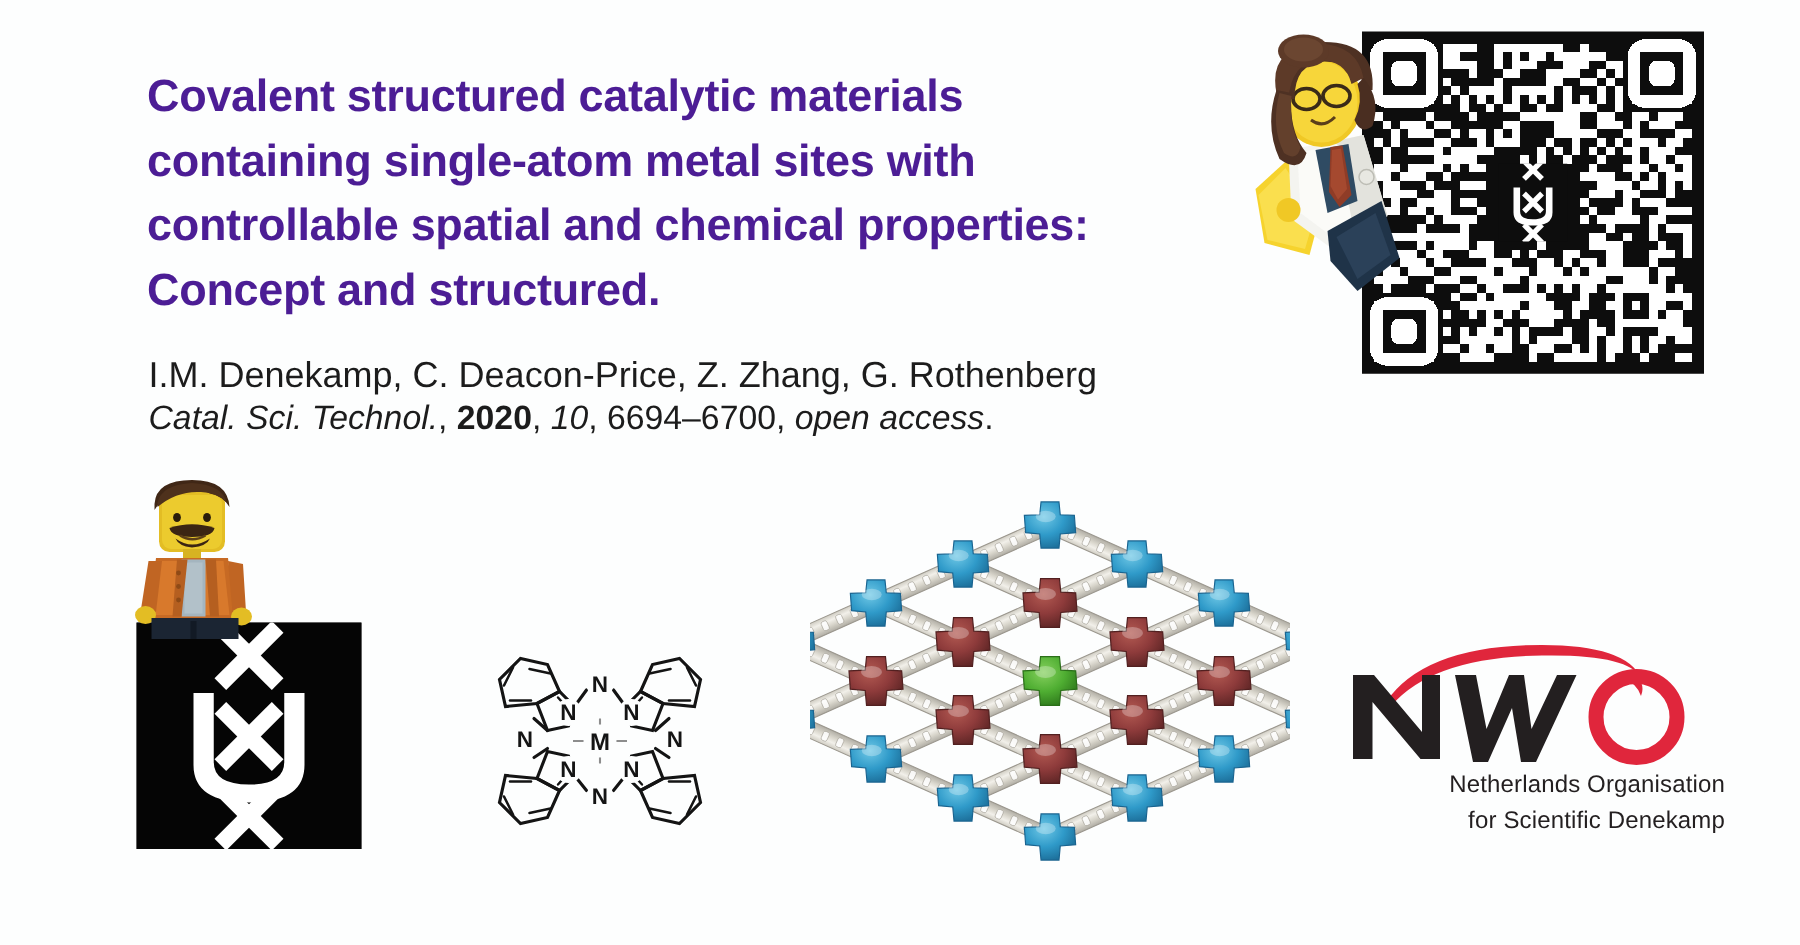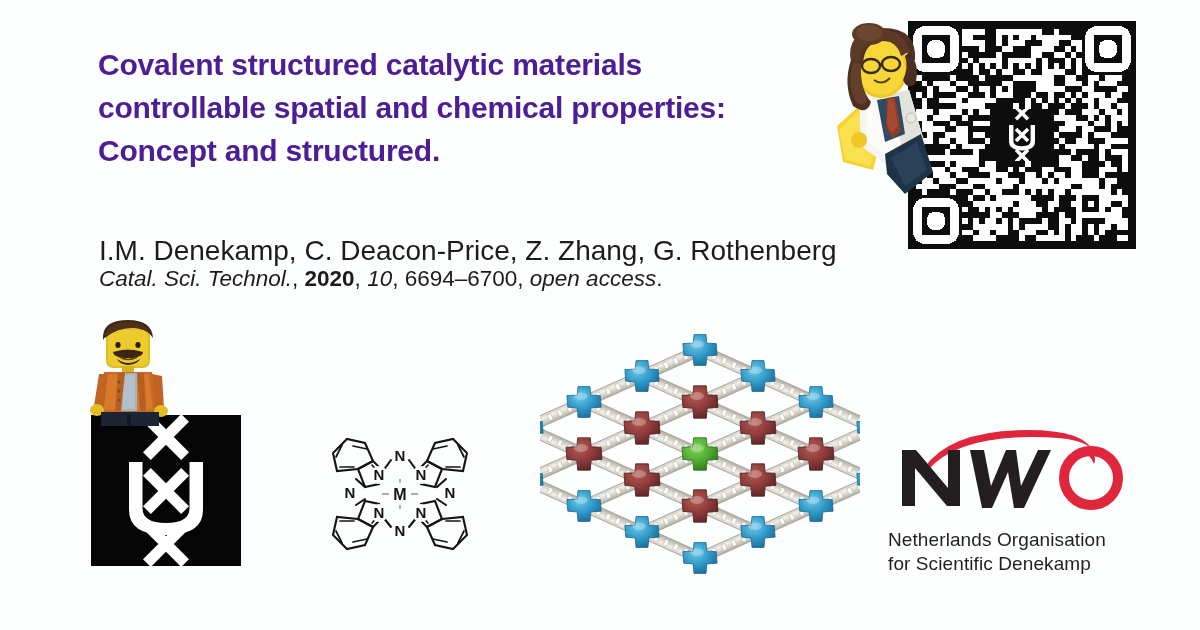--- a/index.html
+++ b/index.html
@@ -35,21 +35,21 @@
     line-height: 43px;
     color: #4c1d95;
     letter-spacing: -0.2px;
     white-space: nowrap;
   }
 
   .authors {
     position: absolute;
     left: 99px;
     top: 237px;
-    font-size: 28px;
+    font-size: 24px;
     color: #1c1c1c;
     line-height: 28px;
     white-space: nowrap;
   }
   .citation {
     position: absolute;
     left: 99px;
     top: 265px;
     font-size: 22.5px;
     color: #1c1c1c;
@@ -158,39 +158,40 @@
   .nwo-mark {
     position: absolute;
     left: 0;
     top: 0;
     width: 262px;
     height: 88px;
   }
   .nwo-tagline {
     position: absolute;
     left: 0;
-    top: 104px;
+    top: 88px;
     width: 262px;
-    text-align: left;
-    font-size: 19px;
+    text-align: right;
+    font-size: 16px;
     line-height: 23.5px;
     color: #231f20;
     letter-spacing: 0.1px;
   }
   .nwo-tagline .tl2 {
     display: block;
   }
 </style>
 </head>
 <body>
 
 <div class="stage">
 
   <div class="title-block">
     <div class="title-line">Covalent structured catalytic materials</div>
+    <div class="title-line">containing single-atom metal sites with</div>
     <div class="title-line">controllable spatial and chemical properties:</div>
     <div class="title-line">Concept and structured.</div>
   </div>
 
   <div class="authors">I.M. Denekamp, C. Deacon-Price, Z. Zhang, G. Rothenberg</div>
 
   <div class="citation"><span>Catal. Sci. Technol.</span><span class="nonital">, </span><span class="yr">2020</span><span class="nonital">, </span><span class="vol">10</span><span class="nonital">, </span><span class="nonital">6694–6700</span><span class="nonital">, </span><span>open access</span><span class="nonital">.</span></div>
 
   <div class="lego lego-lady">
     <svg width="108" height="175" viewBox="0 0 108 175">

